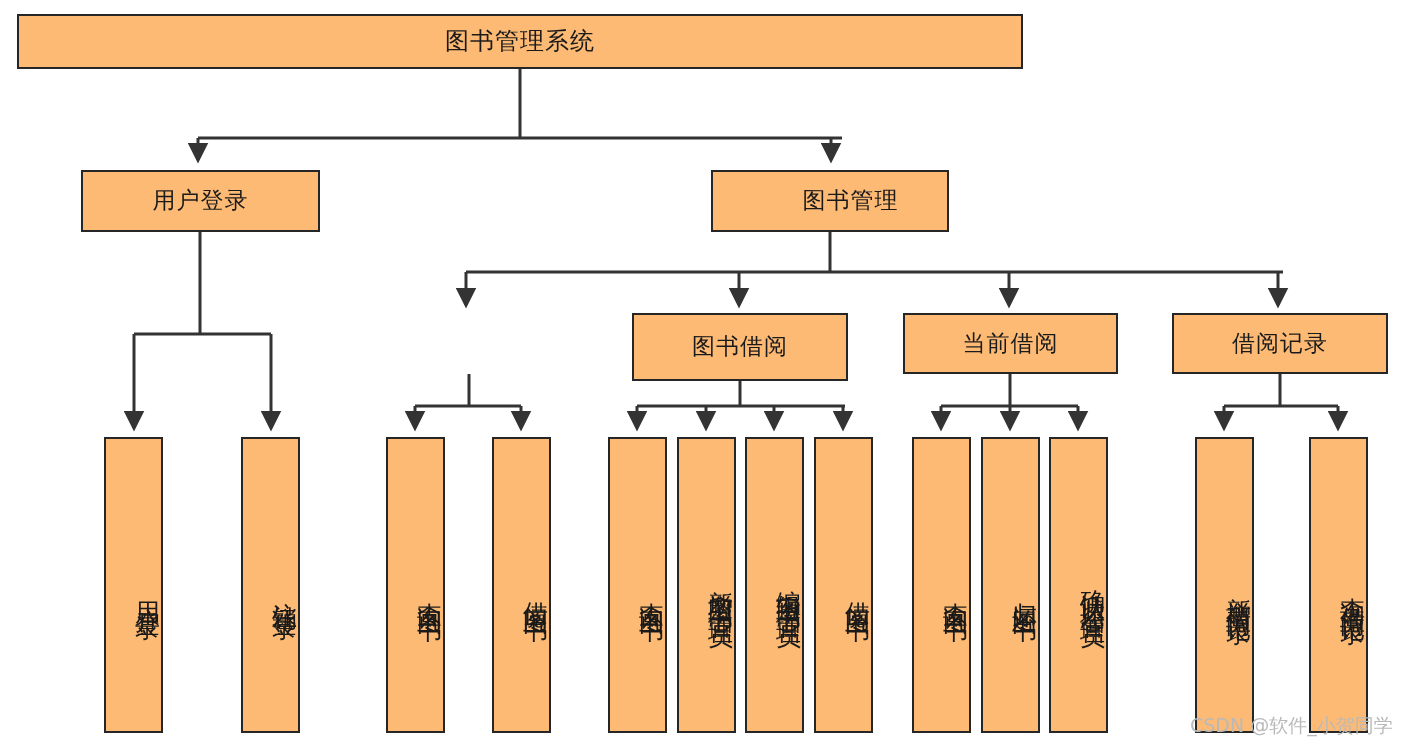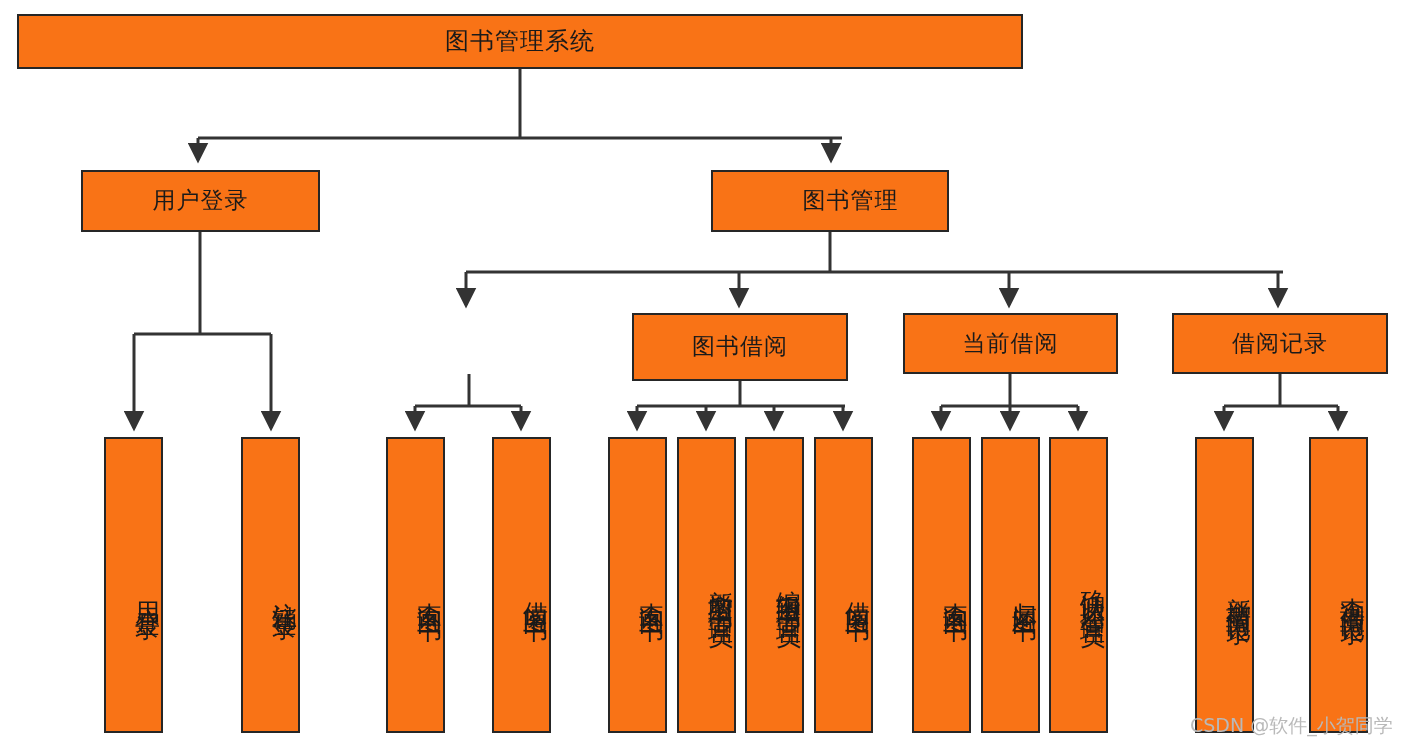--- a/index.html
+++ b/index.html
@@ -22,21 +22,21 @@
     position: absolute;
     top: 0;
     left: 0;
     width: 1405px;
     height: 747px;
   }
   .node {
     position: absolute;
     box-sizing: border-box;
     border: 2px solid #262626;
-    background: #f97316;
+    background: #fdba74;
     display: flex;
     align-items: center;
     justify-content: center;
     color: #1a1a1a;
   }
   .node.horizontal {
     font-size: 23px;
     letter-spacing: 1px;
     line-height: 1.1;
   }

